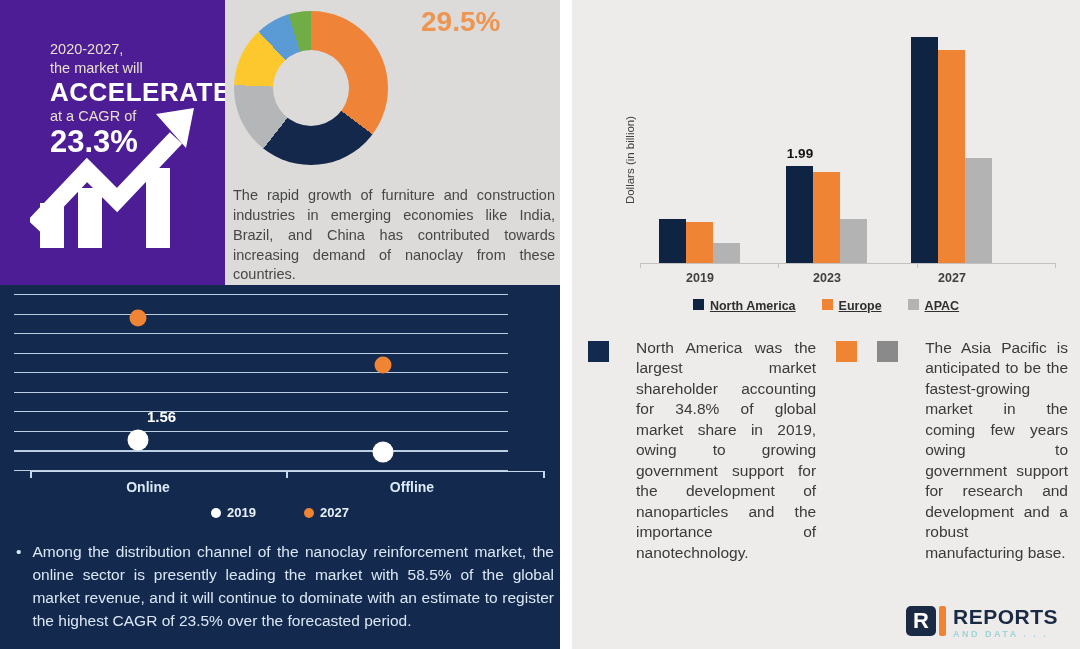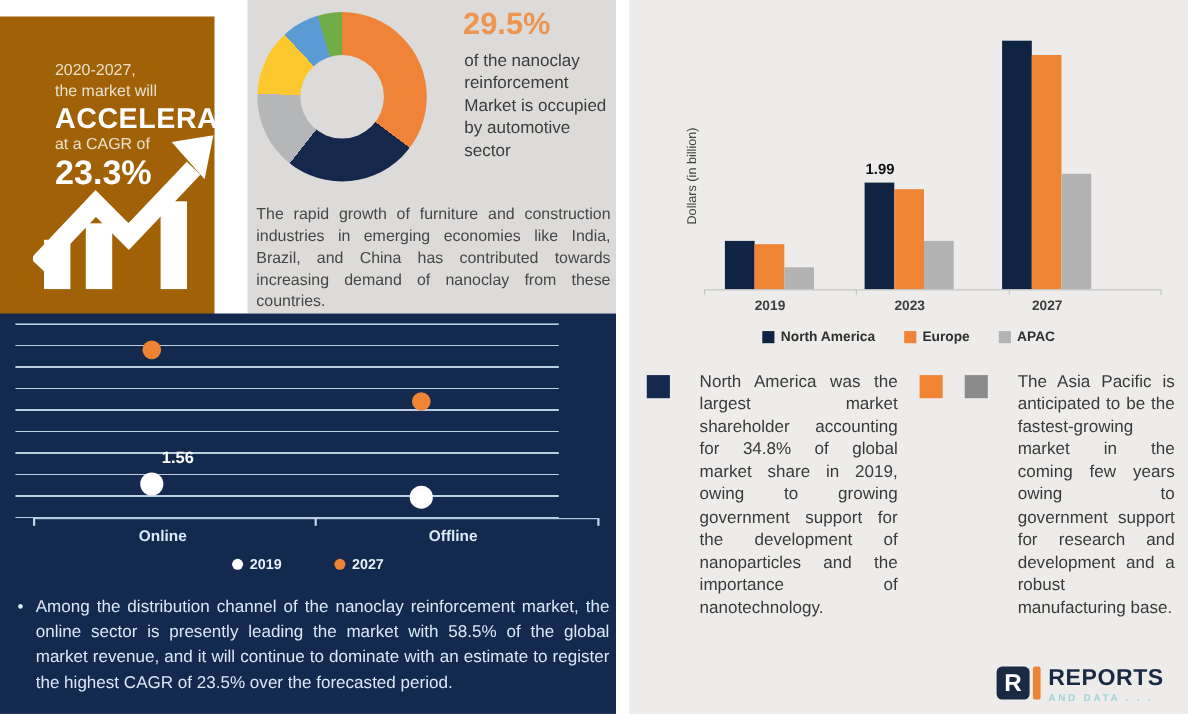--- a/index.html
+++ b/index.html
@@ -1,19 +1,19 @@
 <!DOCTYPE html>
 <html><head>
 <meta charset="utf-8">
 <style>
   html,body { margin:0; padding:0; background:#ffffff; font-family:"Liberation Sans", sans-serif; }
   .stage { position:relative; width:1080px; height:649px; background:#ffffff; overflow:hidden; }
 
   
-  .panel-orange { position:absolute; left:0; top:0; width:195px; height:285px; background:#a16207;margin-top:15px; }
+  .panel-orange { position:absolute; left:0; top:0; width:225px; height:285px; background:#4c1d95; }
   .acc-block { position:absolute; left:50px; top:40px; color:#e9e1cd; font-size:14.5px; line-height:1.3; }
   .acc-emph { font-size:26px; font-weight:bold; color:#ffffff; letter-spacing:.5px; line-height:1.12; }
   .acc-cagr { font-size:31px; font-weight:bold; color:#ffffff; line-height:1.05; }
   .growth-svg { position:absolute; left:30px; top:108px; }
 
   
   .panel-mid { position:absolute; left:225px; top:0; width:335px; height:285px; background:#dcdbd9; }
   .donut { position:absolute; left:9px; top:11px; width:154px; height:154px; border-radius:50%; }
   .donut::after { content:""; position:absolute; inset:39px; border-radius:50%; background:#dcdbd9; }
   .stat-value { position:absolute; left:196px; top:6px; font-size:28px; font-weight:bold; color:#ed9551; }
@@ -43,21 +43,21 @@
   .ylab { position:absolute; left:58px; top:160px; transform:translate(-50%,-50%) rotate(-90deg);
           white-space:nowrap; font-size:11.5px; color:#3f3f3f; }
   .vbar { position:absolute; width:27px; }
   .bar-axis { position:absolute; left:68px; top:263px; width:415px; border-top:1px solid #c2c2c2; }
   .bar-tick { position:absolute; top:263px; width:1px; height:5px; background:#c2c2c2; }
   .bar-cat { position:absolute; top:271px; width:60px; text-align:center; font-size:12.5px; font-weight:bold; color:#3f3f3f; }
   .bar-datalabel { position:absolute; left:201px; top:146px; width:54px; text-align:center;
                    font-size:13.5px; font-weight:bold; color:#111111; }
   .bar-legend { position:absolute; left:0; top:299px; width:508px; display:flex; justify-content:center;
                 gap:26px; align-items:center; font-size:12.5px; font-weight:bold; color:#2f2f2f; }
-  .bar-legend .li { display:flex; align-items:center; gap:6px; }
+  .bar-legend .li { display:flex; align-items:flex-start; gap:6px;text-decoration:underline; }
   .sw { width:11px; height:11px; }
   .sw-navy { background:#0f2443; } .sw-orange { background:#ee8434; } .sw-gray { background:#b3b3b3; }
 
   .bullets { position:absolute; left:16px; top:338px; width:480px; display:flex; flex-direction:row; gap:20px; }
   .bullet-item { display:flex; gap:27px; }
   .swatch { width:21px; height:21px; flex:none; margin-top:3px; }
   .swatch.navy { background:#13294d; } .swatch.orange { background:#ee8434; } .swatch.gray { background:#8a8a8a; }
   .bullet-text { font-size:15.5px; line-height:1.32; color:#3a3a3a; text-align:justify; }
 
   .logo { position:absolute; right:22px; bottom:10px; display:flex; align-items:flex-start; }
@@ -86,21 +86,20 @@
       <rect x="48" y="80" width="24" height="60" fill="#ffffff"></rect>
       <rect x="116" y="60" width="24" height="80" fill="#ffffff"></rect>
       <polyline points="4,118 57,62 87,92 146,30" fill="none" stroke="#ffffff" stroke-width="17"></polyline>
       <polygon points="126,6 164,0 156,40" fill="#ffffff"></polygon>
     </svg>
   </div>
 
   <div class="panel-mid">
     <div class="donut" id="donut" style="background: conic-gradient(rgb(239, 131, 56) 0deg, rgb(239, 131, 56) 127.08deg, rgb(19, 40, 74) 127.08deg, rgb(19, 40, 74) 218.16deg, rgb(180, 182, 184) 218.16deg, rgb(180, 182, 184) 272.16deg, rgb(253, 199, 46) 272.16deg, rgb(253, 199, 46) 317.16deg, rgb(91, 155, 213) 317.16deg, rgb(91, 155, 213) 343.08deg, rgb(112, 173, 71) 343.08deg, rgb(112, 173, 71) 360deg);"></div>
     <div class="stat-value">29.5%</div>
-    <div class="stat-caption">of the nanoclay reinforcement Market is occupied by automotive sector</div>
     <div class="mid-paragraph">The rapid growth of furniture and construction industries in emerging economies like India, Brazil, and China has contributed towards increasing demand of nanoclay from these countries.</div>
   </div>
 
   <div class="panel-navy">
     <div class="dp-grid"></div>
     <div id="dotplot">
         <div class="dot" style="height: 21px; width: 21px; background: rgb(255, 255, 255); left: 138px; top: 154.658px;"></div>
         <div class="dot" style="height: 21px; width: 21px; background: rgb(255, 255, 255); left: 383px; top: 166.911px;"></div>
         <div class="dot" style="height: 17px; width: 17px; background: rgb(238, 132, 52); left: 138px; top: 32.901px;"></div>
         <div class="dot" style="height: 17px; width: 17px; background: rgb(238, 132, 52); left: 383px; top: 79.97px;"></div>

